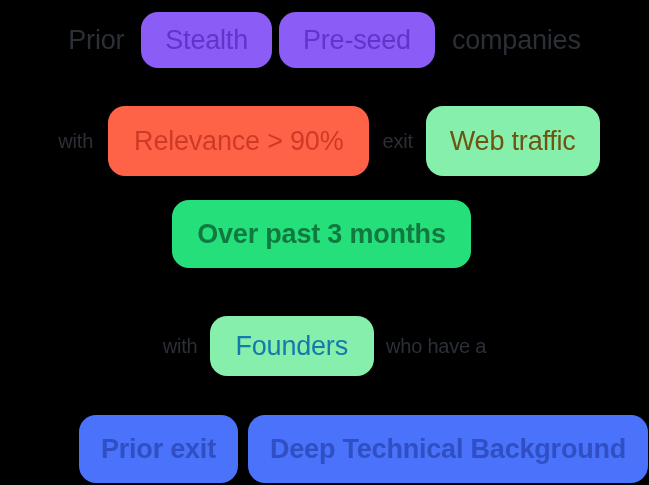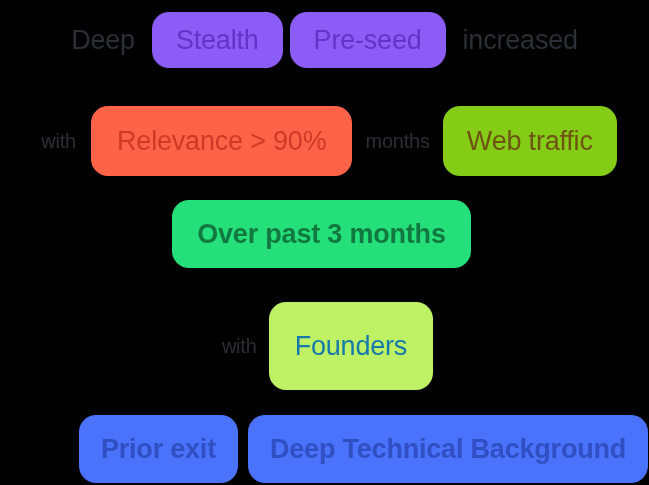--- a/index.html
+++ b/index.html
@@ -71,21 +71,21 @@
   
   #row2 { top: 100px; height: 82px; }
   .pill-red {
     background: #ff6347;
     color: #cf3a26;
     height: 70px;
     padding: 12px 26px;
     margin: 0 4px 0 6px;
   }
   .pill-yellow {
-    background: #84cc16;
+    background: #86efac;
     color: #6e5410;
     height: 70px;
     padding: 0 24px;
     margin: 0 0 0 4px;
   }
 
   
   #row3 { top: 196px; height: 76px; }
   #row3 .plain { font-weight: 700; font-size: 27px; }
   .pill-green {
@@ -93,23 +93,23 @@
     color: #11783f;
     height: 68px;
     padding: 0 25px;
     margin: 0 6px 0 0;
     font-weight: 700;
   }
 
   
   #row4 { top: 307px; height: 78px; }
   .pill-sky {
-    background: #bef264;
+    background: #86efac;
     color: #1579ab;
-    height: 88px;
+    height: 60px;
     padding: 0 26px;
     margin: 0 3px;
   }
 
   
   #row5 { top: 413px; height: 72px; margin-left: 39px; }
   .pill-blue {
     background: #4a72fb;
     color: #2f4fc2;
     height: 68px;
@@ -117,40 +117,41 @@
     margin: 0 5px;
     font-weight: 700;
   }
 </style>
 </head>
 <body>
 
 <div id="canvas">
 
   <div class="row" id="row1">
-    <span class="plain">Deep</span>
+    <span class="plain">Prior</span>
     <span class="pill pill-purple" id="pill-stealth">Stealth</span>
     <span class="pill pill-purple" id="pill-preseed">Pre-seed</span>
-    <span class="plain">increased</span>
+    <span class="plain">companies</span>
   </div>
 
   <div class="row" id="row2">
     <span class="plain">with</span>
     <span class="pill pill-red">Relevance &gt; 90%</span>
-    <span class="plain">months</span>
+    <span class="plain">exit</span>
     <span class="pill pill-yellow">Web traffic</span>
   </div>
 
   <div class="row" id="row3">
     <span class="pill pill-green">Over past 3 months</span>
   </div>
 
   <div class="row" id="row4">
     <span class="plain">with</span>
     <span class="pill pill-sky">Founders</span>
+    <span class="plain">who have a</span>
   </div>
 
   <div class="row" id="row5">
     <span class="pill pill-blue">Prior exit</span>
     <span class="pill pill-blue">Deep Technical Background</span>
   </div>
 
 </div>
 
 </body></html>

